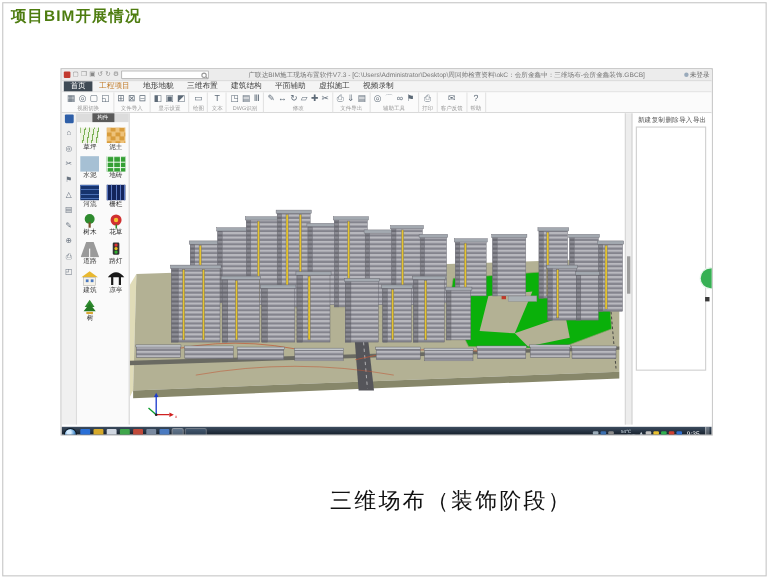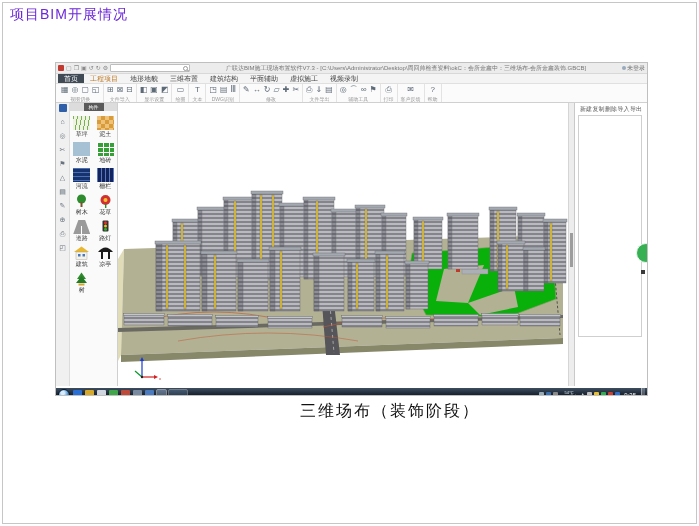--- a/index.html
+++ b/index.html
@@ -1,20 +1,20 @@
 <!DOCTYPE html>
 <html><head>
 <meta charset="utf-8">
 <style>
   html,body{margin:0;padding:0;background:#fff;}
   .slide{position:relative;width:699px;height:526px;background:#fff;overflow:hidden;
          font-family:"Liberation Sans","DejaVu Sans",sans-serif;}
   .slide-border{position:absolute;left:2px;top:2px;right:2px;bottom:2px;border:1px solid #c6c6c6;pointer-events:none;}
-  .slide-title{position:absolute;left:10px;top:6px;font-size:14px;font-weight:normal;color:#6d28d9;letter-spacing:1px;}
-  .caption{position:absolute;left:300px;top:401px;width:180px;font-size:16px;color:#111;letter-spacing:2px;white-space:nowrap;}
+  .slide-title{position:absolute;left:10px;top:6px;font-size:14px;font-weight:bold;color:#4d7c0f;letter-spacing:1px;}
+  .caption{position:absolute;left:300px;top:442px;width:180px;font-size:20px;color:#111;letter-spacing:2px;white-space:nowrap;}
 
   
   .app{position:absolute;left:55px;top:62px;width:593px;height:334px;background:#fff;border:1px solid #bfbfbf;box-sizing:border-box;overflow:hidden;}
   .titlebar{height:10px;background:#ececec;border-bottom:1px solid #d8d8d8;display:flex;align-items:center;padding:0 2px;gap:2px;}
   .qa-ico{font-size:6px;line-height:6px;color:#8a8a8a;}
   .app-ico{width:6px;height:6px;background:#c23a2f;border-radius:1px;}
   .searchbox{width:78px;height:6px;border:1px solid #bdbdbd;background:#fff;border-radius:1px;position:relative;}
   .mag{position:absolute;right:1px;top:1px;width:3px;height:3px;border:1px solid #999;border-radius:50%;}
   .mag:after{content:"";position:absolute;left:3px;top:3px;width:2px;height:1px;background:#999;transform:rotate(45deg);}
   .tb-title{flex:1;font-size:6px;color:#777;text-align:center;white-space:nowrap;overflow:hidden;}

